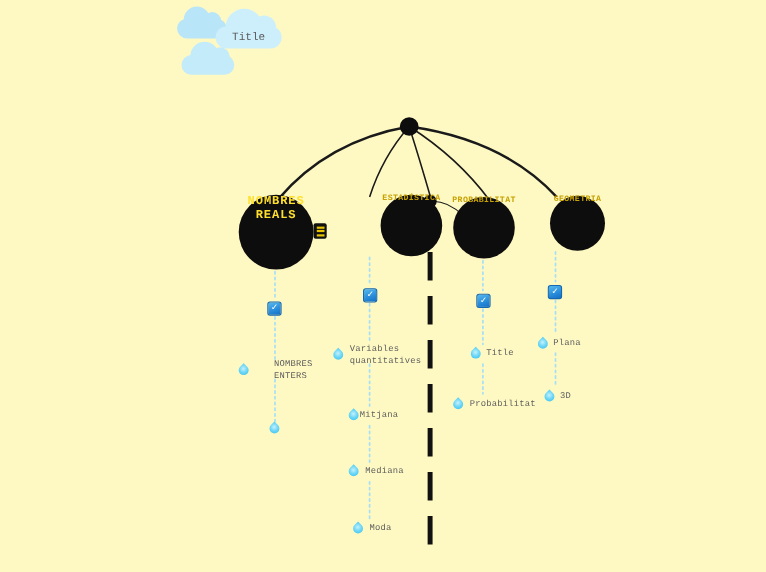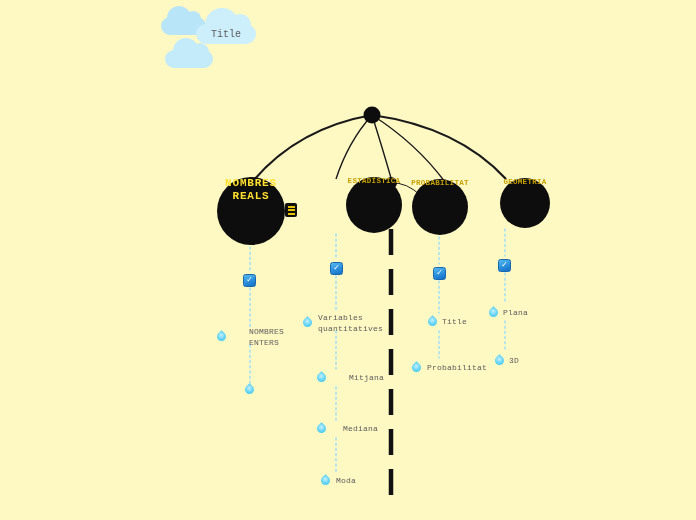--- a/index.html
+++ b/index.html
@@ -148,25 +148,25 @@
     <span class="itemlabel" style="left: 16px; top: -3px; width: 48px; position: absolute; margin-left: 16px;">NOMBRES ENTERS</span>
   </div>
   <span class="drop" style="left:245px;top:385px;"></span>
 
   <div class="node" style="left:303px;top:316px;width:80px;">
     <span class="drop" style="left: 0px; top: 2px; position: absolute;"></span>
     <span class="itemlabel" style="left: 15px; top: -3px; width: 62px; position: absolute;">Variables quantitatives</span>
   </div>
   <div class="node" style="left:317px;top:372px;width:60px;">
     <span class="drop" style="left: 0px; top: 1px; position: absolute;"></span>
-    <span class="itemlabel" style="left: 32px; top: 1px; position: absolute;">Mitjana</span>
+    <span class="itemlabel" style="left: 10px; top: 1px; position: absolute;">Mitjana</span>
   </div>
   <div class="node" style="left:317px;top:423px;width:60px;">
     <span class="drop" style="left: 0px; top: 1px; position: absolute;"></span>
-    <span class="itemlabel" style="left: 15px; top: 1px; position: absolute; margin-left: 11px;">Mediana</span>
+    <span class="itemlabel" style="left: 15px; top: 1px; position: absolute;">Mediana</span>
   </div>
   <div class="node" style="left:321px;top:475px;width:60px;">
     <span class="drop" style="left: 0px; top: 1px; position: absolute;"></span>
     <span class="itemlabel" style="left: 15px; top: 1px; position: absolute;">Moda</span>
   </div>
 
   <div class="node" style="left:428px;top:316px;width:50px;">
     <span class="drop" style="left: 0px; top: 1px; position: absolute;"></span>
     <span class="itemlabel" style="left: 14px; top: 1px; position: absolute;">Title</span>
   </div>

